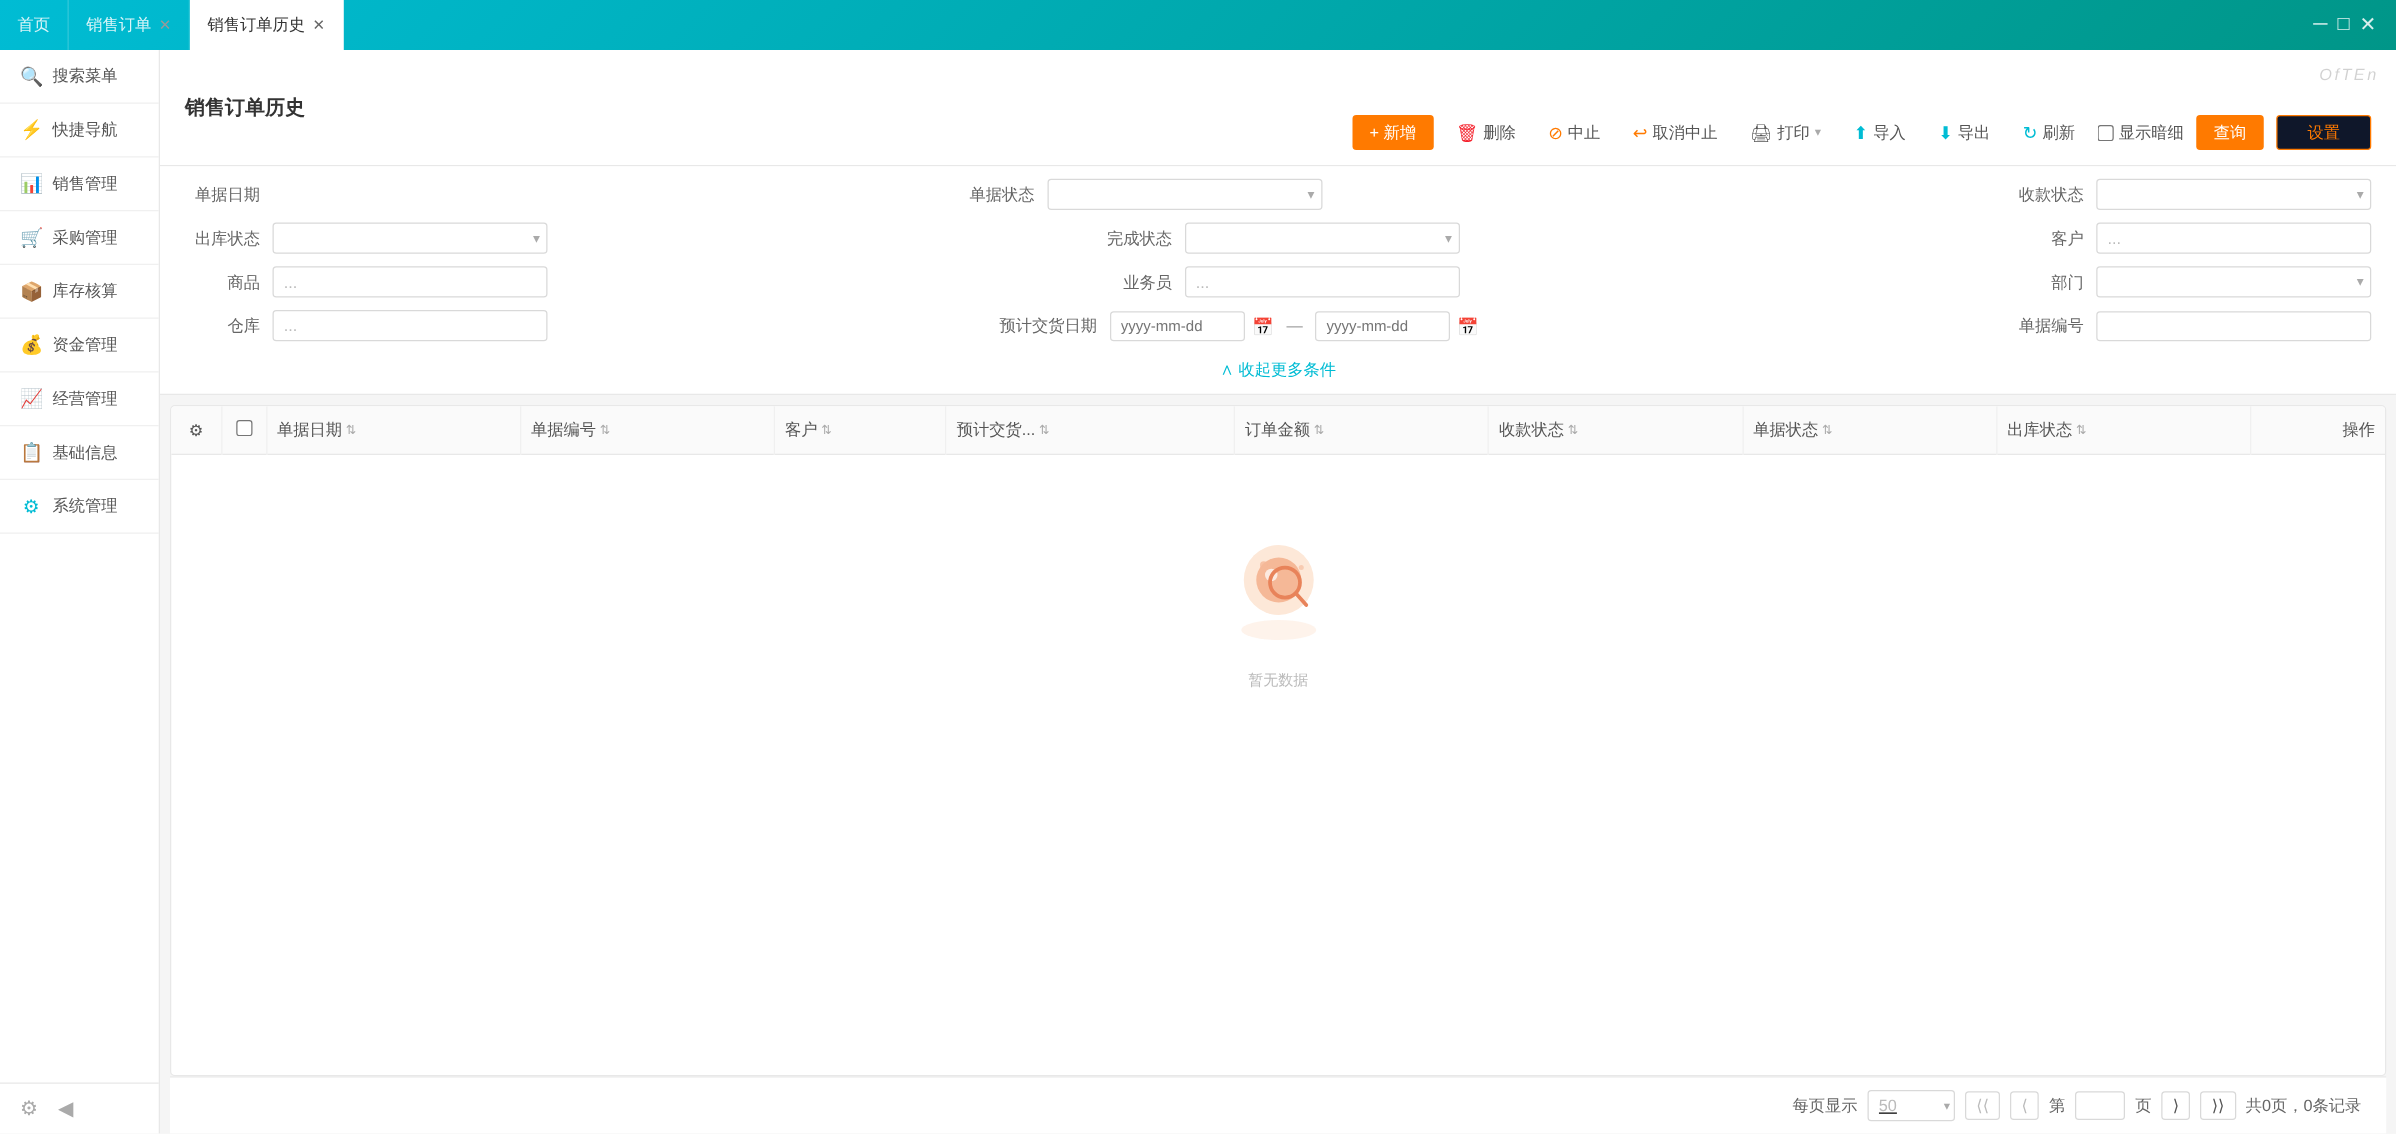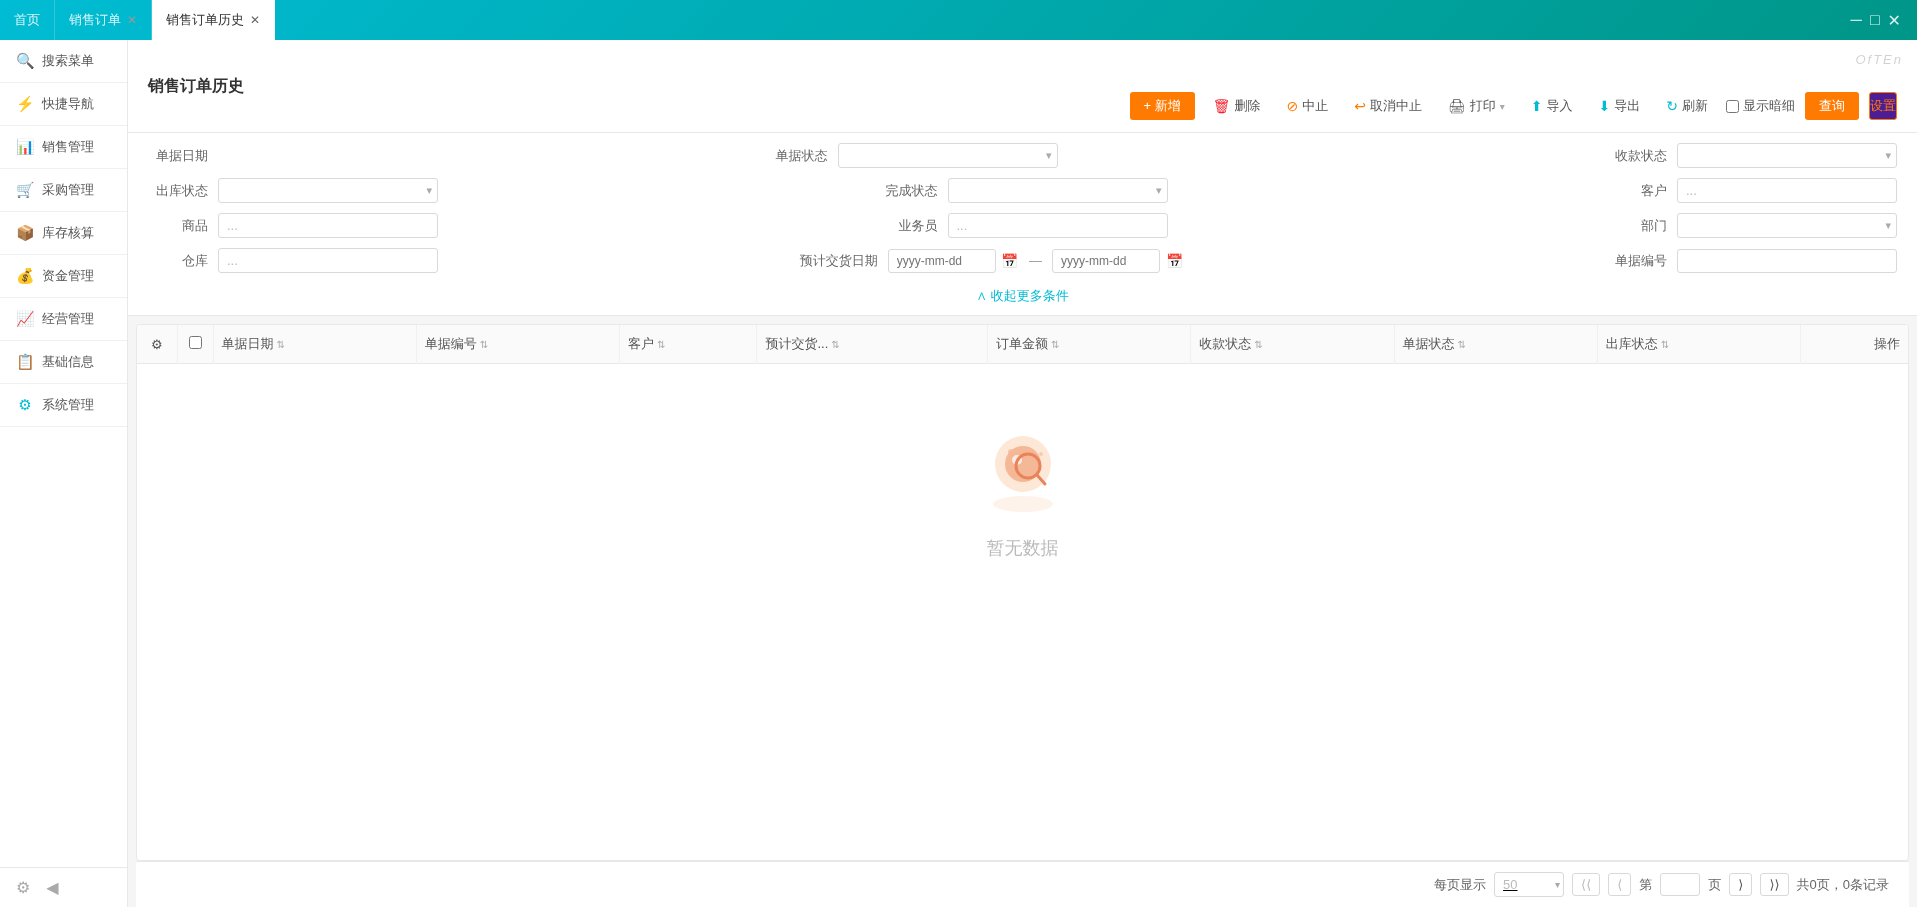--- a/index.html
+++ b/index.html
@@ -141,24 +141,24 @@
     .btn-new {
       background: #ff7a00;
       color: #fff;
       border: none;
       padding: 5px 14px;
       border-radius: 3px;
       cursor: pointer;
       font-size: 13px;
     }
     .btn-settings {
-      background: #4c1d95;
+      background: #0f172a;
       color: #ff7a00;
       border: 1px solid #ff7a00;
-      padding: 4px 0;
+      padding: 4px 24px;
       border-radius: 3px;
       cursor: pointer;
       font-size: 13px;
     }
     .display-toggle {
       display: flex;
       align-items: center;
       gap: 4px;
       font-size: 13px;
       color: #555;
@@ -650,21 +650,21 @@
                   <circle cx="50" cy="40" r="28" fill="#fde8d8"></circle>
                   <circle cx="50" cy="40" r="18" fill="#f5b897"></circle>
                   <circle cx="44" cy="36" r="5" fill="#fff" opacity="0.7"></circle>
 
                   <circle cx="55" cy="42" r="12" fill="none" stroke="#e8835a" stroke-width="3"></circle>
                   <line x1="64" y1="51" x2="72" y2="60" stroke="#e8835a" stroke-width="3" stroke-linecap="round"></line>
 
                   <circle cx="38" cy="28" r="3" fill="#f5b897" opacity="0.8"></circle>
                   <circle cx="68" cy="30" r="2" fill="#f5b897" opacity="0.6"></circle>
                 </svg>
-                <span style="color:#bbb;font-size:18px;">暂无数据</span>
+                <span style="color:#bbb;font-size:12px;">暂无数据</span>
               </div>
             </td>
           </tr>
         </tbody>
       </table>
     </div>
 
     <div class="pagination-bar">
       <span class="pagination-label">每页显示</span>
       <div class="select-wrapper" style="width:70px;text-decoration:underline;">

